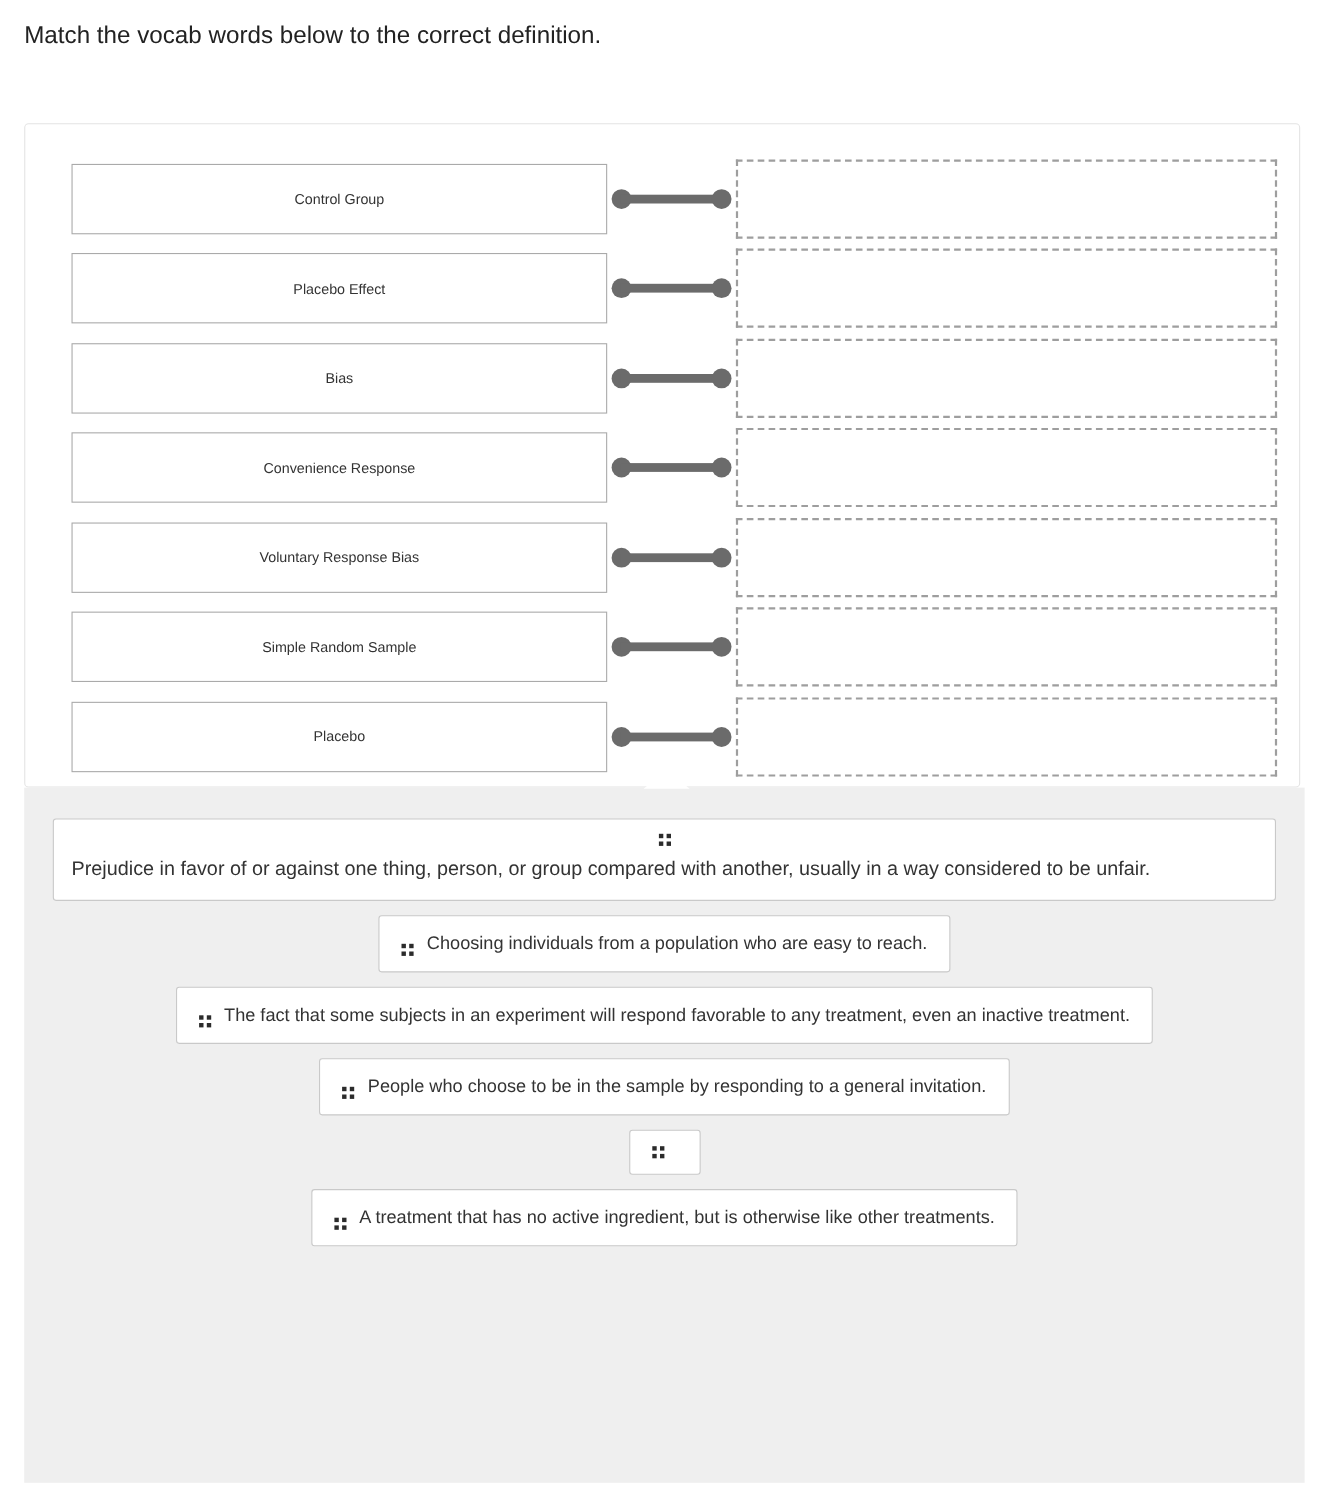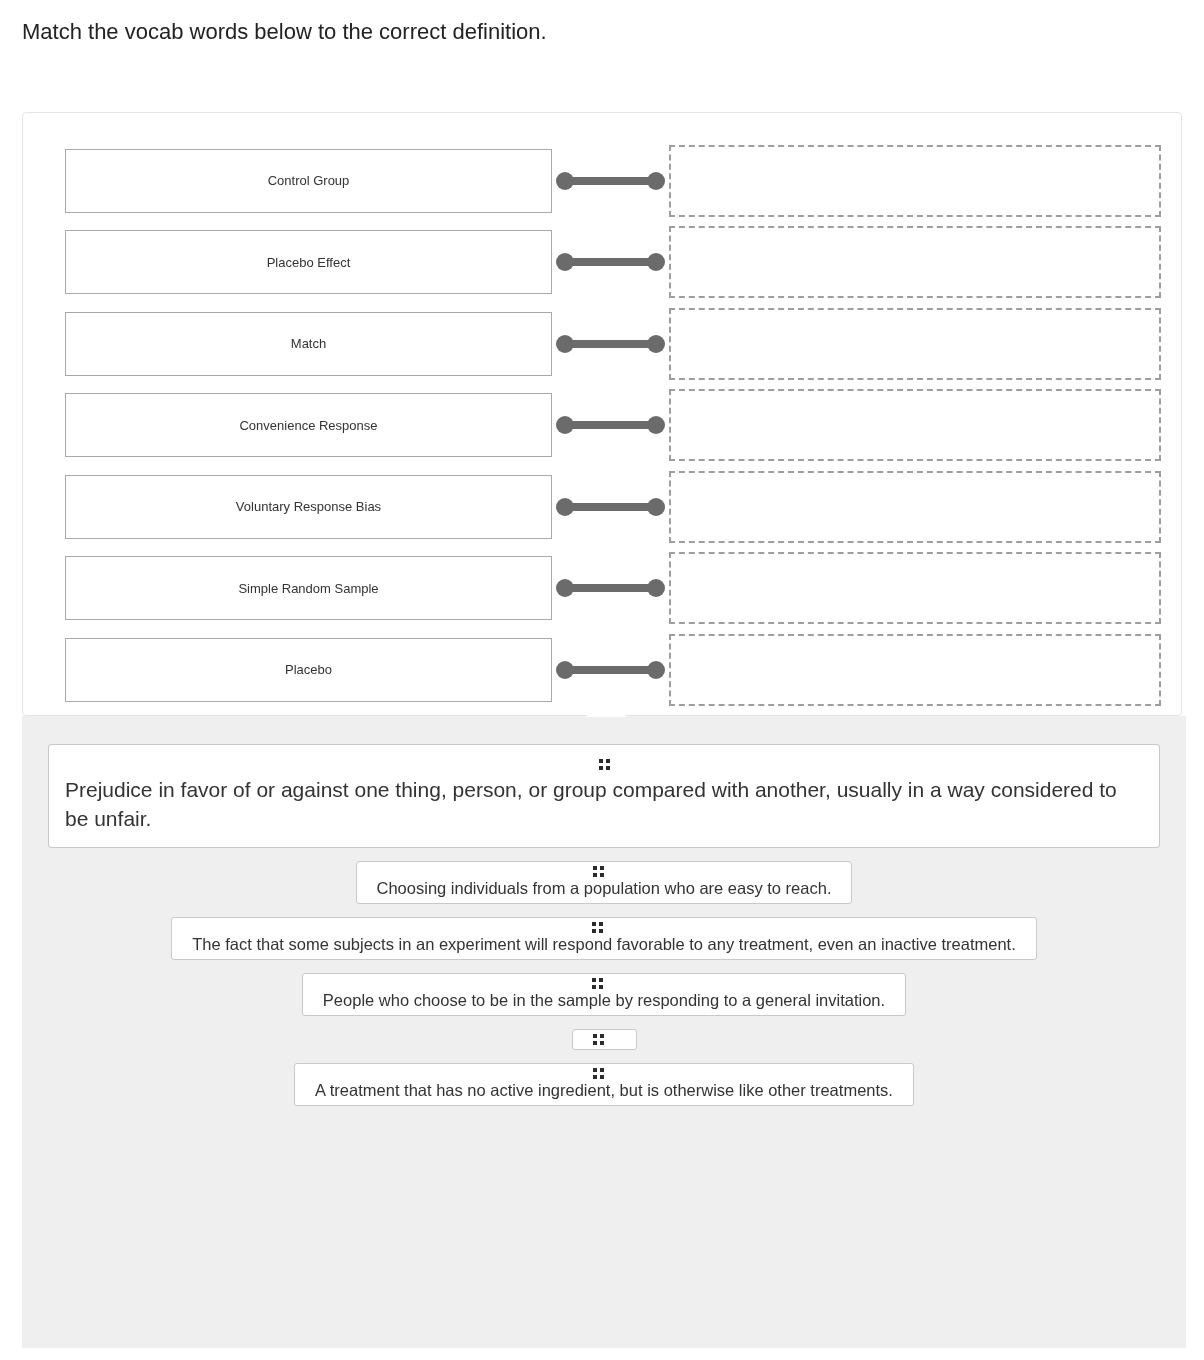--- a/index.html
+++ b/index.html
@@ -146,31 +146,30 @@
     padding: 10px 16px 14px 16px;
   }
   .def-card.wide .handle-wrap {
     display: block;
     text-align: center;
     margin-bottom: 6px;
     height: 14px;
   }
   .def-card.wide .def-text {
     display: block;
-    font-size: 21px;
+    font-size: 18px;
     line-height: 29px;
     color: #333333;
   }
 
   
   .def-card.compact {
     display: inline-flex;
-    align-items: center;
-    padding: 4px 20px;
-    flex-direction: column;
+    align-items: flex-end;
+    padding: 14px 20px;
   }
   .def-card.compact .handle-wrap {
     display: inline-flex;
     margin-right: 12px;
   }
   .def-card.compact .def-text {
     font-size: 16.5px;
     line-height: 22px;
     color: #333333;
     white-space: nowrap;
@@ -215,21 +214,21 @@
         </div>
         <div class="connector">
           <span class="knob left"></span>
           <span class="bar"></span>
           <span class="knob right"></span>
         </div>
         <div class="dropzone"><span></span></div>
       </div>
       <div class="match-row">
         <div class="term-box">
-          <span>Match</span>
+          <span>Bias</span>
         </div>
         <div class="connector">
           <span class="knob left"></span>
           <span class="bar"></span>
           <span class="knob right"></span>
         </div>
         <div class="dropzone"><span></span></div>
       </div>
       <div class="match-row">
         <div class="term-box">

